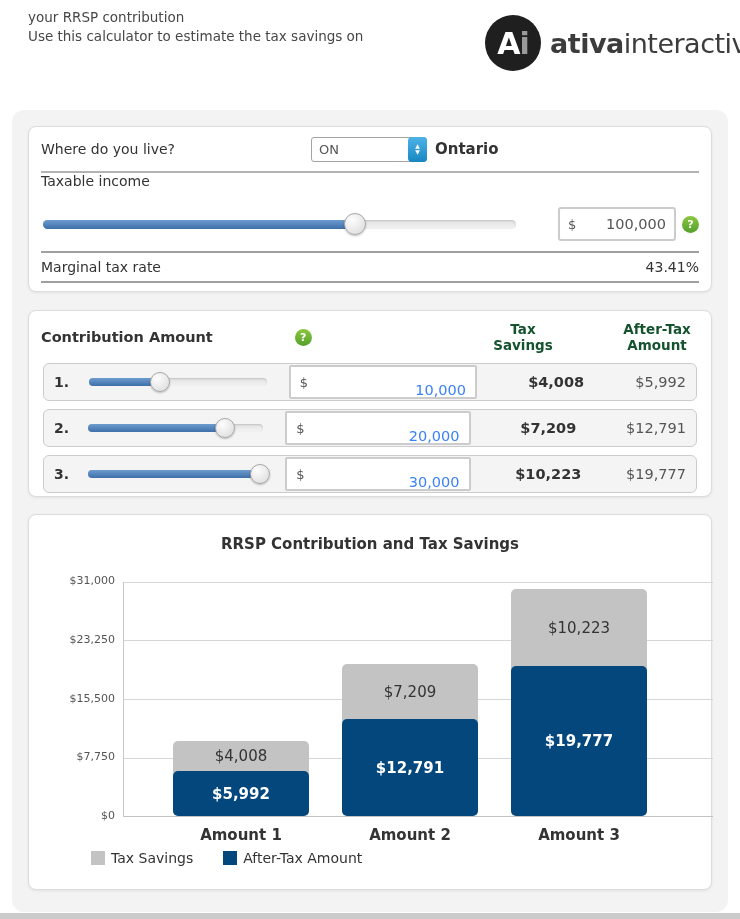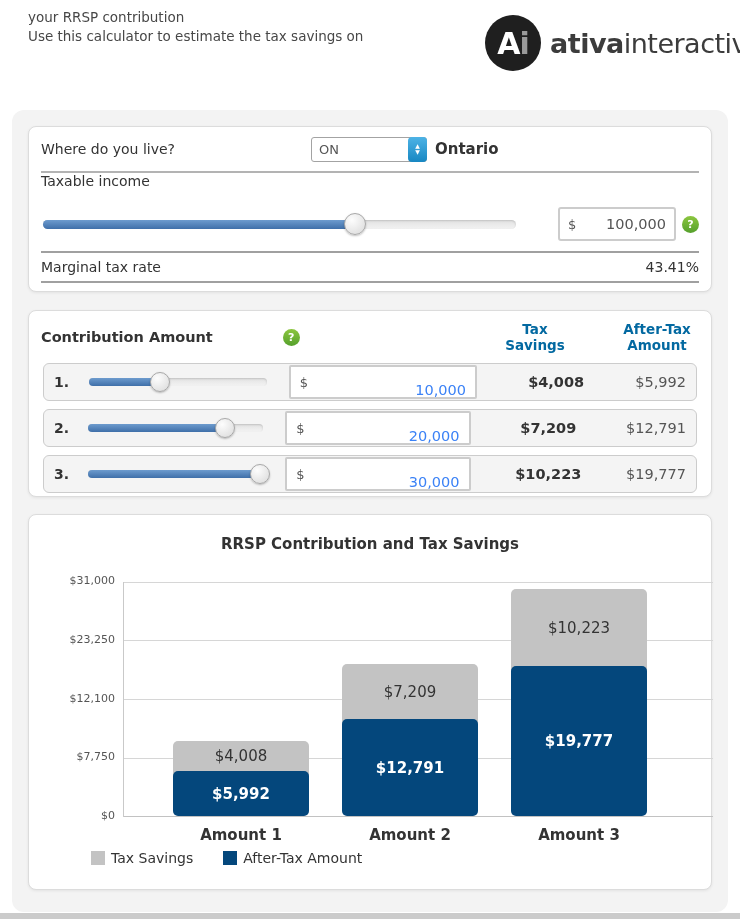--- a/index.html
+++ b/index.html
@@ -91,24 +91,24 @@
     color: #fff; font-size: 11px; font-weight: 700;
     display: flex; align-items: center; justify-content: center; cursor: pointer;
   }
   .row-marginal {
     margin-top: 4px; height: 32px; display: flex; align-items: center; justify-content: space-between;
     border-top: 2px solid #a0a0a0; border-bottom: 2px solid #a0a0a0;
     font-size: 14px; color: #333;
   }
 
   
-  .contrib-header { height: 52px; display: flex; align-items: center; }
+  .contrib-header { height: 52px; display: flex; align-items: center; gap: 12px; }
   .contrib-title { font-weight: 700; font-size: 14.5px; color: #333; }
   .contrib-header .help-icon { margin-left: 70px; }
-  .col-head { text-align: center; font-weight: 700; font-size: 13.5px; line-height: 16px; color: #0369a1; }
+  .col-head { text-align: center; font-weight: 700; font-size: 13.5px; line-height: 16px; color: #14532d; }
   .col-tax { width: 160px; margin-left: auto; }
   .col-after { width: 84px; }
 
   .c-row {
     height: 38px; background: #f4f4f4; border: 1px solid #cccccc; border-radius: 6px;
     margin: 0 2px 8px 2px; display: flex; align-items: center; padding: 0 10px;
   }
   .c-num { width: 22px; font-weight: 700; font-size: 14px; color: #333; }
   .c-slider { position: relative; width: 180px; height: 8px; margin-left: 13px; border-radius: 4px;
     background: linear-gradient(#e2e2e2, #f3f3f3); box-shadow: inset 0 1px 2px rgba(0,0,0,0.15); }
@@ -257,21 +257,21 @@
   </div>
 
   <div class="panel panel3">
     <div class="chart-title">RRSP Contribution and Tax Savings</div>
     <div class="plot" id="plot">
         <div class="axis-bottom"></div>
         <div class="ytick" style="top: 227px;">$0</div>
         <div class="gridline" style="top: 175.75px;"></div>
         <div class="ytick" style="top: 168.25px;">$7,750</div>
         <div class="gridline" style="top: 117px;"></div>
-        <div class="ytick" style="top: 109.5px;">$12,100</div>
+        <div class="ytick" style="top: 109.5px;">$15,500</div>
         <div class="gridline" style="top: 58.25px;"></div>
         <div class="ytick" style="top: 50.75px;">$23,250</div>
         <div class="gridline" style="top: -0.5px;"></div>
         <div class="ytick" style="top: -8px;">$31,000</div>
         <div class="axis-left"></div>
         <div class="bar-group" style="left: 50px; height: 75px;">
           <div class="seg seg-gray" style="bottom: 40px; height: 35px; background: rgb(195, 195, 195);"></div>
           <div class="seg seg-blue" style="bottom: 0px; height: 45px; background: rgb(4, 71, 124);"></div>
           <div class="bar-label on-gray" style="bottom: 51px;">$4,008</div>
           <div class="bar-label on-blue" style="bottom: 13.5px;">$5,992</div>

